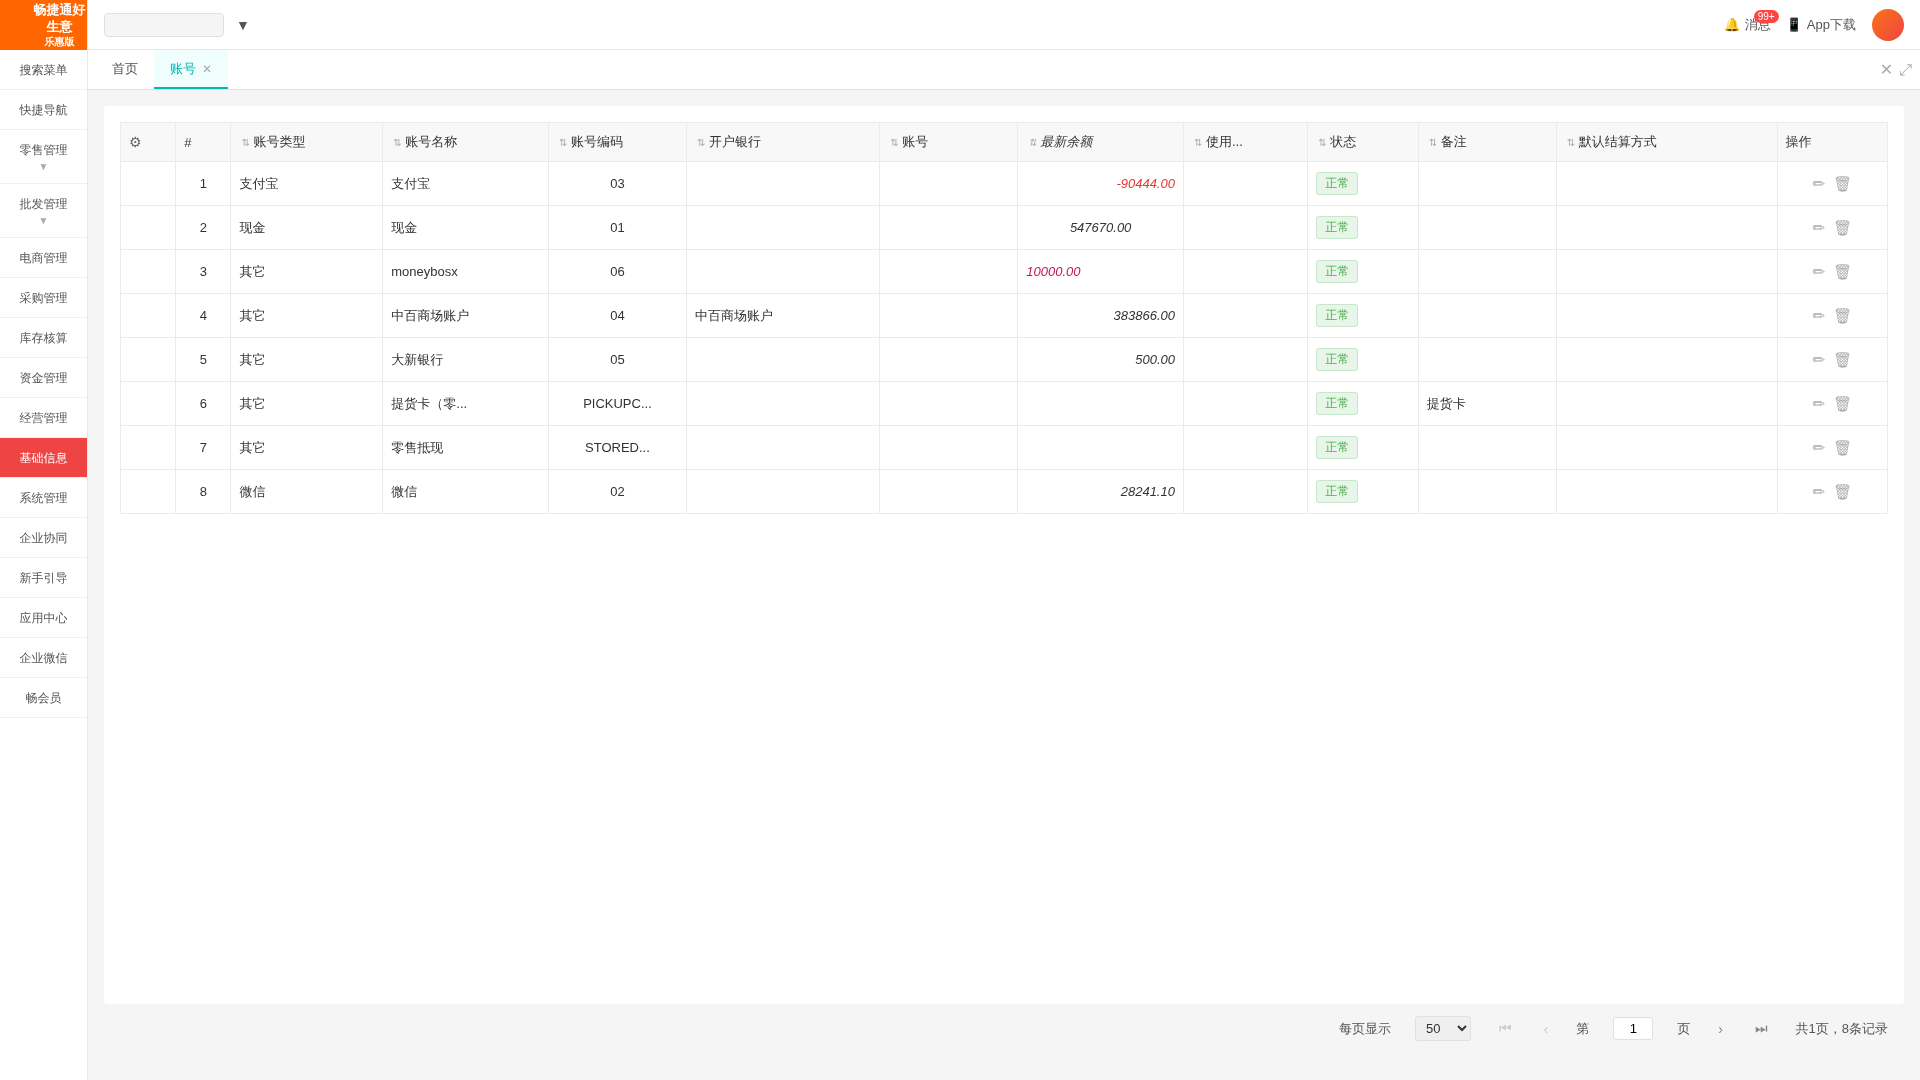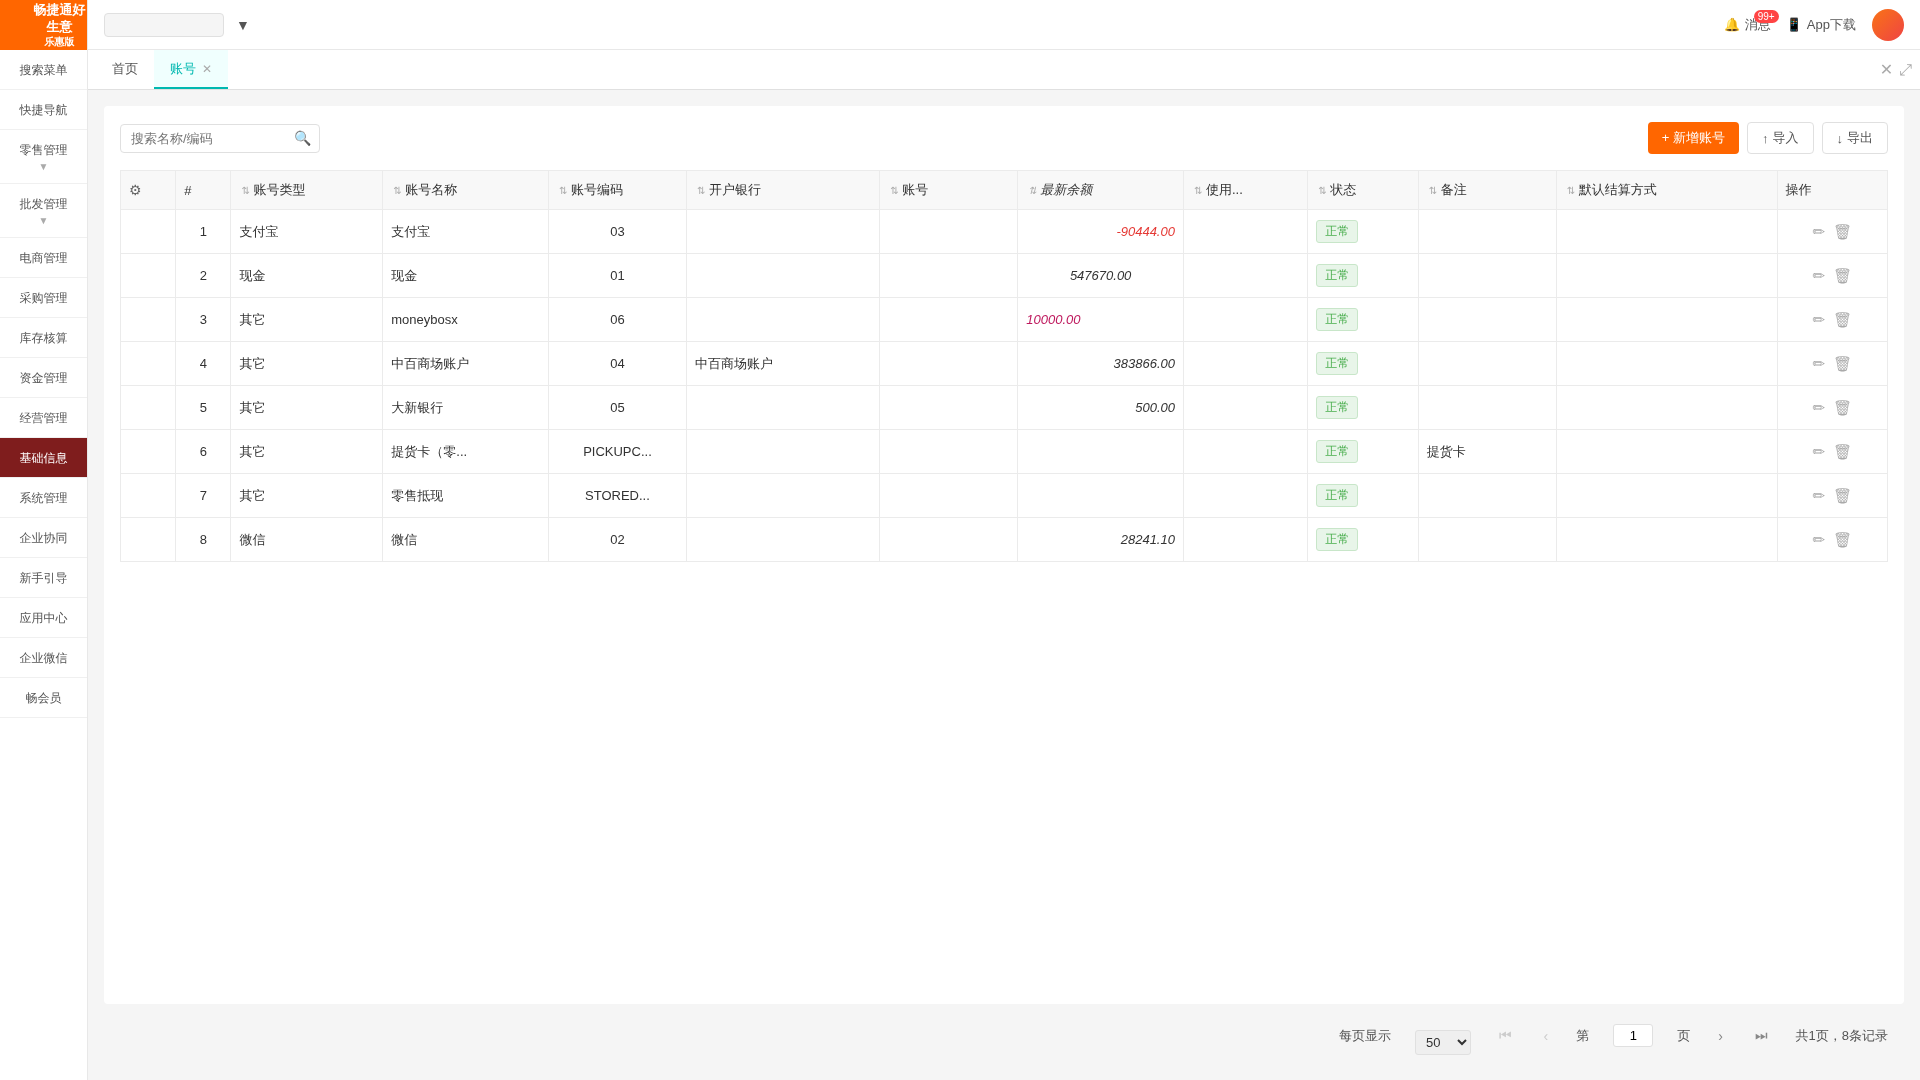--- a/index.html
+++ b/index.html
@@ -26,21 +26,21 @@
     }
     .sidebar-logo .logo-text { font-size: 11px; color: white; text-align: center; line-height: 1.3; margin-left: 32px; }
     .sidebar-item {
       padding: 10px 4px;
       text-align: center;
       cursor: pointer;
       color: #555;
       font-size: 12px;
       border-bottom: 1px solid #f0f0f0;
     }
-    .sidebar-item.active { background: #7f1d1d; color: white; }
+    .sidebar-item.active { background: #ef4444; color: white; }
     .sidebar-item .item-label { font-size: 12px; margin-top: 2px; }
 
     
     .main {
       flex: 1;
       display: flex;
       flex-direction: column;
       overflow: hidden;
     }
 
@@ -298,21 +298,20 @@
       padding: 12px 16px 0;
       font-size: 13px;
       color: #555;
     }
     .page-size-select {
       border: 1px solid #e0e0e0;
       border-radius: 3px;
       padding: 3px 6px;
       font-size: 13px;
       color: #333;
-      margin-top: 14px;
     }
     .page-nav-btn {
       background: none;
       border: none;
       cursor: pointer;
       color: #888;
       font-size: 14px;
       padding: 2px 4px;
     }
     .page-nav-btn:disabled { color: #ccc; cursor: default; }
@@ -432,41 +431,20 @@
     </div>
     <div class="tab-close-all">
       <button>✕</button>
       <button>⤢</button>
     </div>
   </div>
 
   <div class="content">
     <div class="content-card">
 
-      <div class="toolbar">
-        <div class="toolbar-left">
-          <div class="search-input-wrap">
-            <input class="search-input" type="text" placeholder="搜索名称/编码" style="">
-            <span class="search-icon">🔍</span>
-          </div>
-        </div>
-        <div class="toolbar-right">
-          <button class="btn-primary">
-            <span>+ 新增账号</span>
-          </button>
-          <button class="btn-outline">
-            <span>↑</span>
-            <span>导入</span>
-          </button>
-          <button class="btn-outline">
-            <span>↓</span>
-            <span>导出</span>
-          </button>
-        </div>
-      </div>
 
       <table class="data-table">
         <thead>
           <tr>
             <th class="col-index">
               <span class="settings-icon-th">⚙</span>
             </th>
             <th class="col-index">#</th>
             <th class="col-type">
               <span class="sort-icon">⇅</span>

